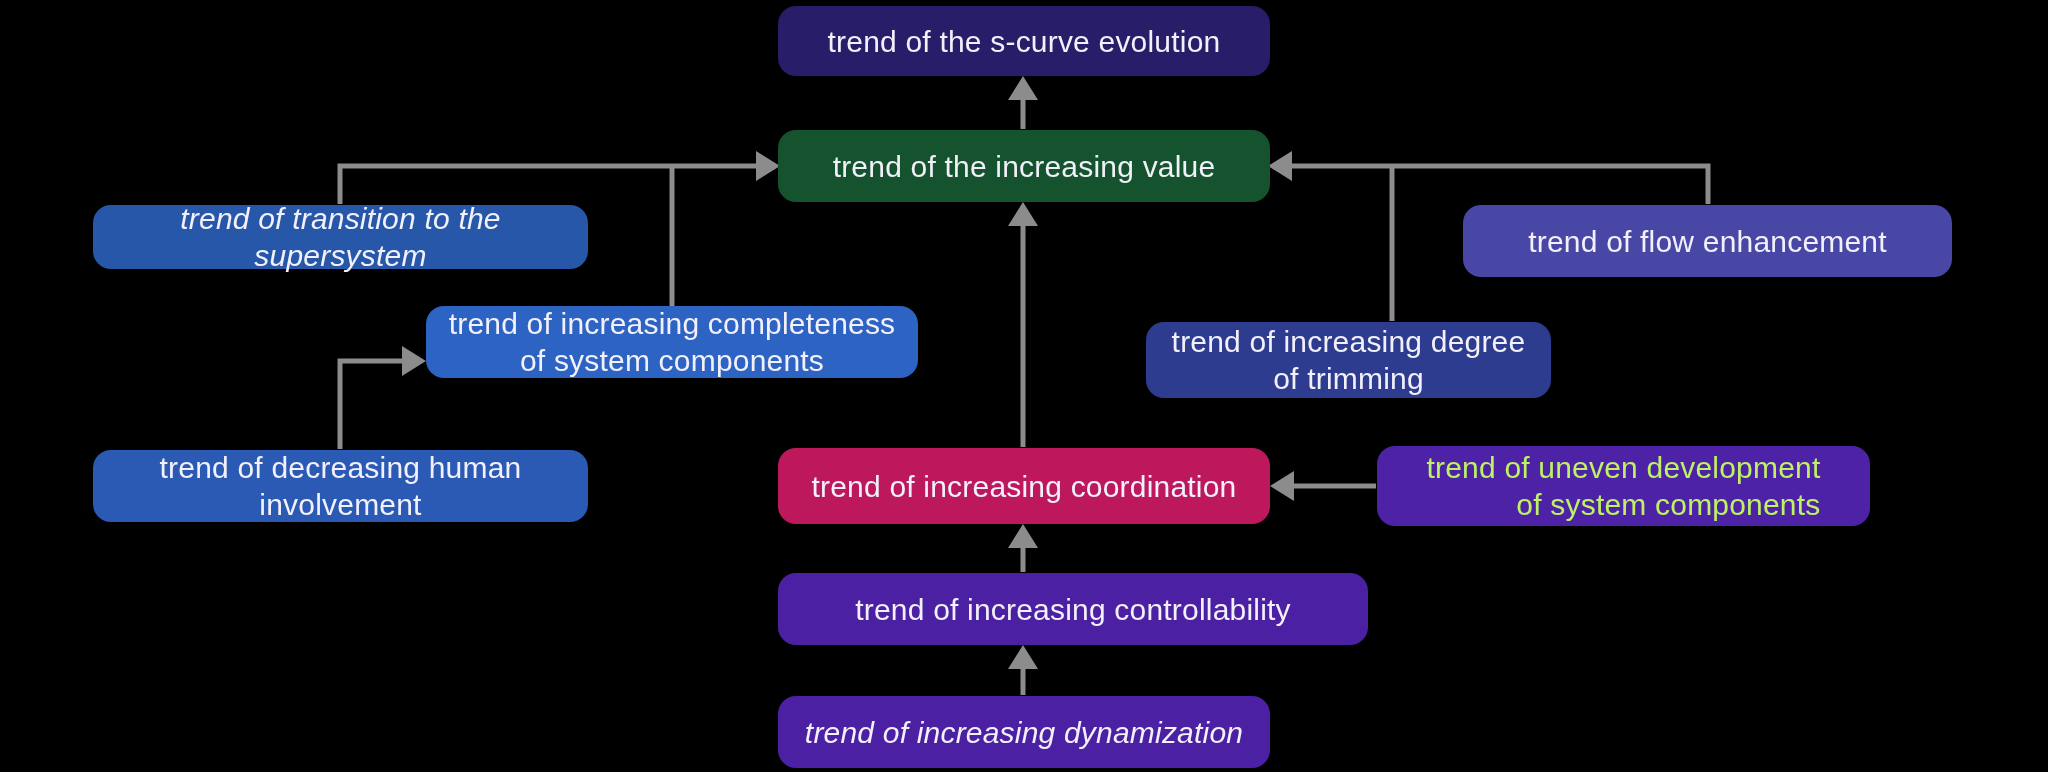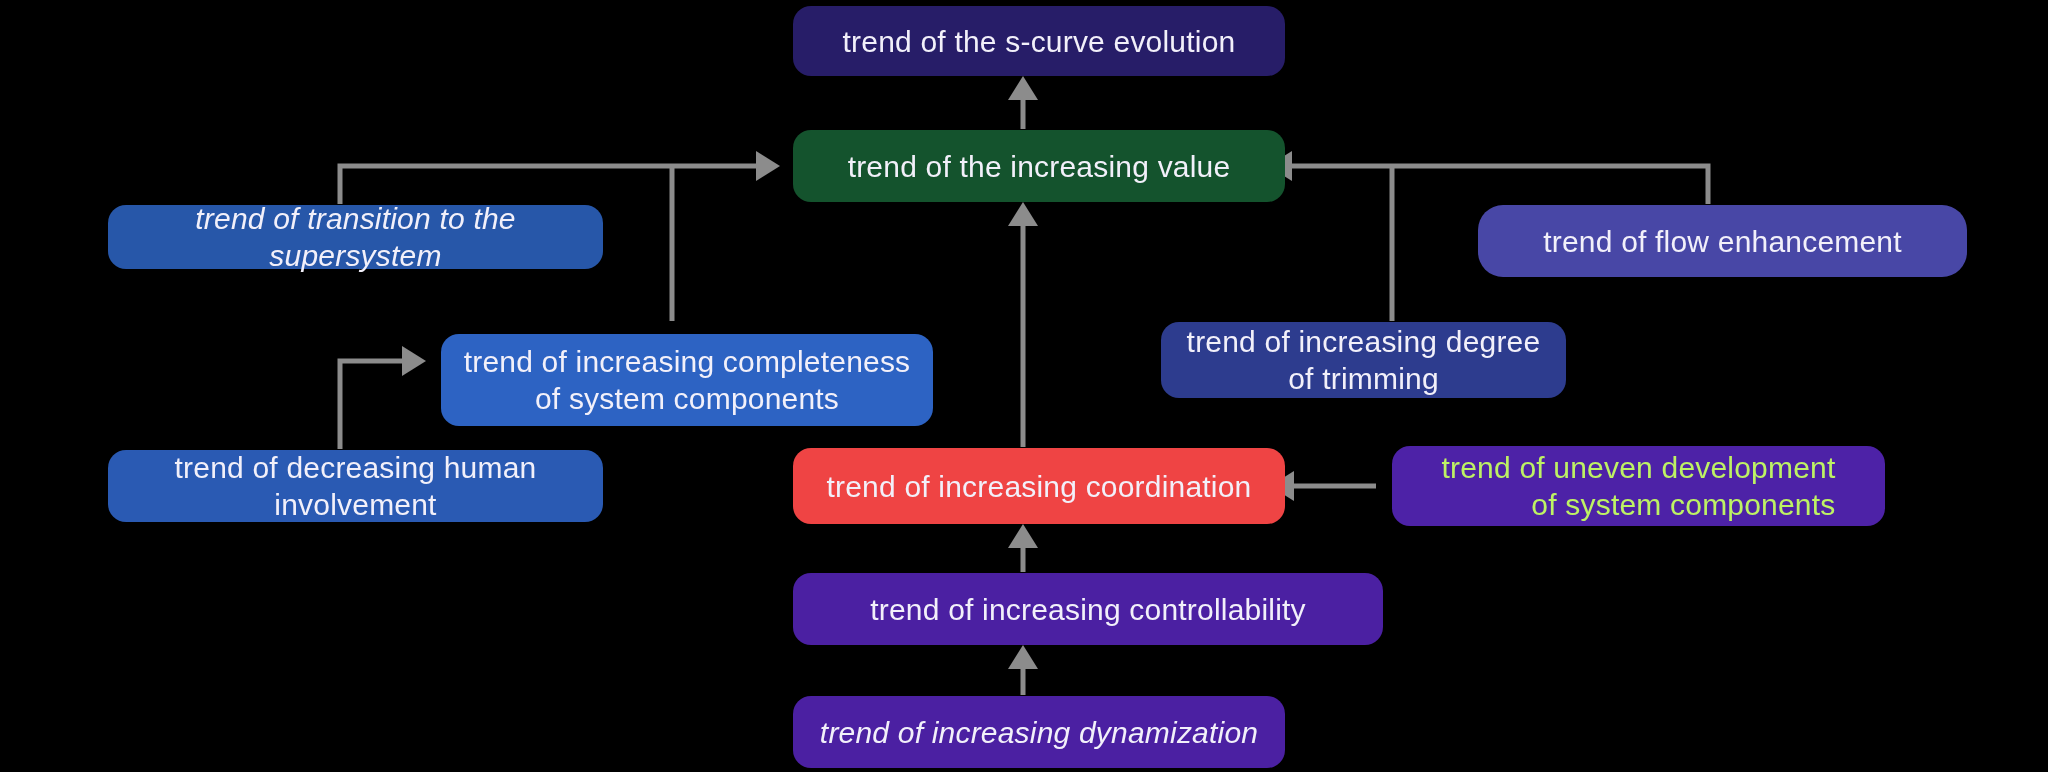--- a/index.html
+++ b/index.html
@@ -25,21 +25,20 @@
   }
   .node {
     position: absolute;
     border-radius: 18px;
     display: flex;
     align-items: center;
     justify-content: center;
     text-align: center;
     box-sizing: border-box;
     padding: 4px 14px;
-    margin-left: 15px;
   }
   .node .label {
     color: #f2f0fa;
     font-size: 30px;
     line-height: 37px;
     white-space: pre-line;
     font-weight: 400;
     letter-spacing: 0.2px;
   }
 </style>
@@ -70,34 +69,34 @@
   <div id="nodes">
       <div class="node" style="left: 778px; top: 6px; width: 492px; height: 70px; background: rgb(39, 29, 104);">
         <span class="label" style="color: rgb(242, 240, 250);">trend of the s-curve evolution</span>
       </div>
       <div class="node" style="left: 778px; top: 130px; width: 492px; height: 72px; background: #14532d;">
         <span class="label" style="color: rgb(242, 240, 250);">trend of the increasing value</span>
       </div>
       <div class="node" style="left: 93px; top: 205px; width: 495px; height: 64px; background: rgb(39, 87, 169); font-style: italic;">
         <span class="label" style="color: rgb(242, 240, 250);">trend of transition to the supersystem</span>
       </div>
-      <div class="node" style="left: 1463px; top: 205px; width: 489px; height: 72px; background: rgb(72, 71, 166); border-radius: 25px;">
+      <div class="node" style="left: 1463px; top: 205px; width: 489px; height: 72px; background: rgb(72, 71, 166);">
         <span class="label" style="color: rgb(242, 240, 250);">trend of flow enhancement</span>
       </div>
-      <div class="node" style="left: 426px; top: 334px; width: 492px; height: 92px; background: rgb(45, 99, 195);">
+      <div class="node" style="left: 426px; top: 306px; width: 492px; height: 72px; background: rgb(45, 99, 195);">
         <span class="label" style="color: rgb(242, 240, 250);">trend of increasing completeness
 of system components</span>
       </div>
       <div class="node" style="left: 1146px; top: 322px; width: 405px; height: 76px; background: rgb(45, 60, 142);">
         <span class="label" style="color: rgb(242, 240, 250);">trend of increasing degree of trimming</span>
       </div>
       <div class="node" style="left: 93px; top: 450px; width: 495px; height: 72px; background: rgb(42, 90, 179);">
         <span class="label" style="color: rgb(242, 240, 250);">trend of decreasing human involvement</span>
       </div>
-      <div class="node" style="left: 778px; top: 448px; width: 492px; height: 76px; background: #ef4444;">
+      <div class="node" style="left: 778px; top: 448px; width: 492px; height: 76px; background: #be185d;">
         <span class="label" style="color: rgb(242, 240, 250);">trend of increasing coordination</span>
       </div>
       <div class="node" style="left: 1377px; top: 446px; width: 493px; height: 80px; background: rgb(77, 34, 167);">
         <span class="label" style="color: #bef264; text-align: right;">trend of uneven development
 of system components</span>
       </div>
       <div class="node" style="left: 778px; top: 573px; width: 590px; height: 72px; background: rgb(75, 32, 162);">
         <span class="label" style="color: rgb(242, 240, 250);">trend of increasing controllability</span>
       </div>
       <div class="node" style="left: 778px; top: 696px; width: 492px; height: 72px; background: rgb(75, 32, 162); font-style: italic;">

